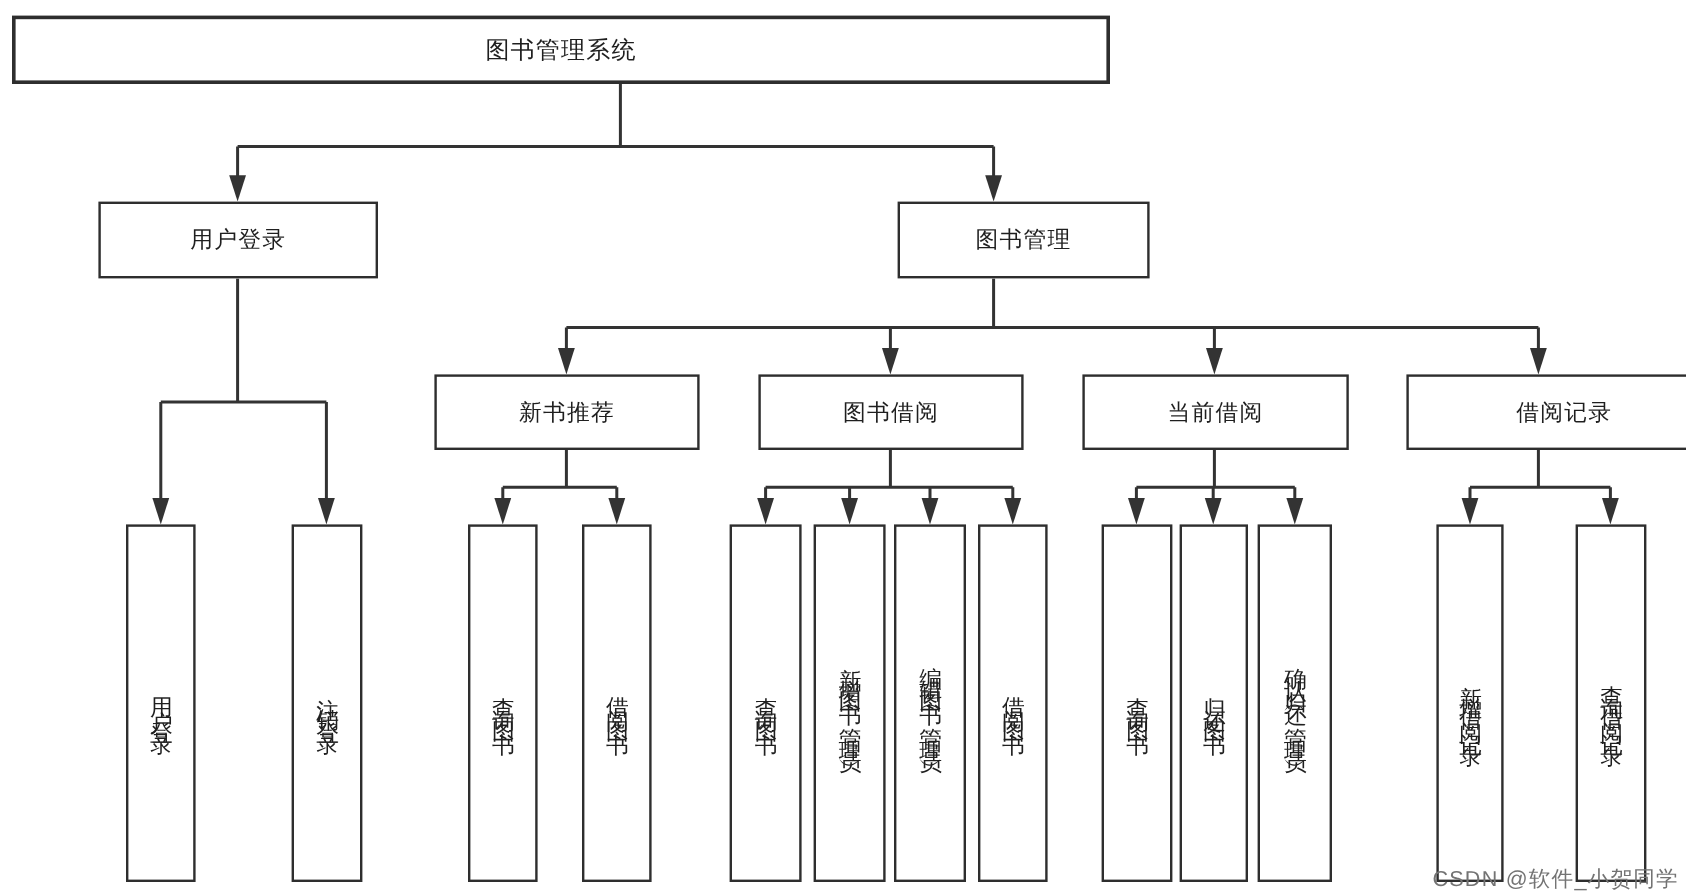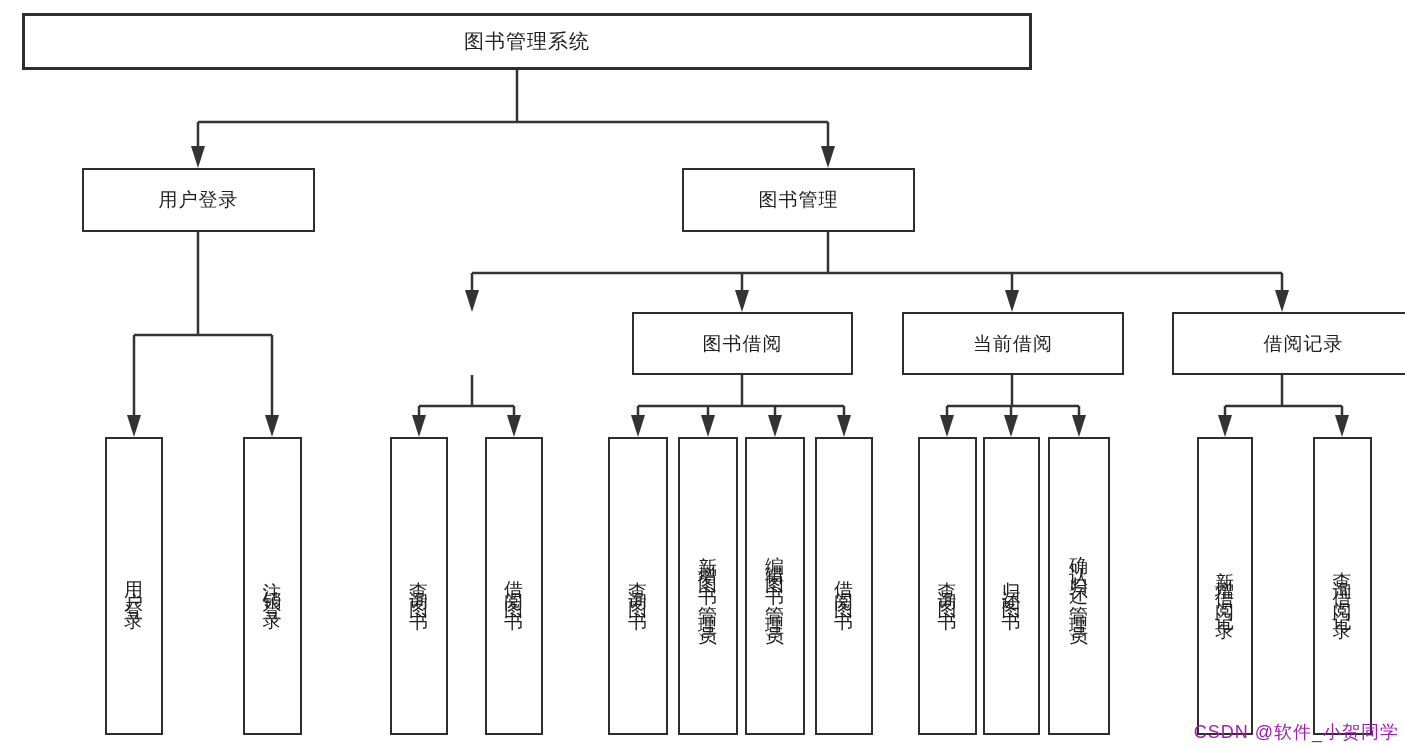--- a/index.html
+++ b/index.html
@@ -27,21 +27,21 @@
     text-orientation:mixed;
     font-size:19px;
     letter-spacing:10px;
     color:#1f1f1f;
     line-height:1;
   }
   .watermark{
     position:absolute;
     right:6px;bottom:3px;
     font-size:18px;
-    color:#a21caf;
+    color:#737373;
     letter-spacing:1px;
     z-index:3;
     white-space:nowrap;
   }
 </style>
 </head>
 <body>
 
 <div id="stage">
 
@@ -78,31 +78,34 @@
       <polygon points="768,415 782,415 775,437"></polygon>
       <polygon points="837,415 851,415 844,437"></polygon>
       <polygon points="940,415 954,415 947,437"></polygon>
       <polygon points="1004,415 1018,415 1011,437"></polygon>
       <polygon points="1072,415 1086,415 1079,437"></polygon>
       <polygon points="1218,415 1232,415 1225,437"></polygon>
       <polygon points="1335,415 1349,415 1342,437"></polygon>
     </g>
   </svg>
 
-  <div class="box root-box" style="left:22px;top:13px;width:1010px;height:57px;">
+  <div class="box root-box" style="left:10px;top:13px;width:915px;height:57px;">
     <span>图书管理系统</span>
   </div>
 
   <div class="box" style="left:82px;top:168px;width:233px;height:64px;">
     <span>用户登录</span>
   </div>
-  <div class="box" style="left:682px;top:168px;width:233px;height:64px;">
+  <div class="box" style="left:748px;top:168px;width:210px;height:64px;">
     <span>图书管理</span>
   </div>
 
+  <div class="box" style="left:362px;top:312px;width:221px;height:63px;">
+    <span>新书推荐</span>
+  </div>
   <div class="box" style="left:902px;top:312px;width:222px;height:63px;">
     <span>当前借阅</span>
   </div>
   <div class="box" style="left:632px;top:312px;width:221px;height:63px;">
     <span>图书借阅</span>
   </div>
   <div class="box" style="left:1172px;top:312px;width:263px;height:63px;">
     <span>借阅记录</span>
   </div>
 

